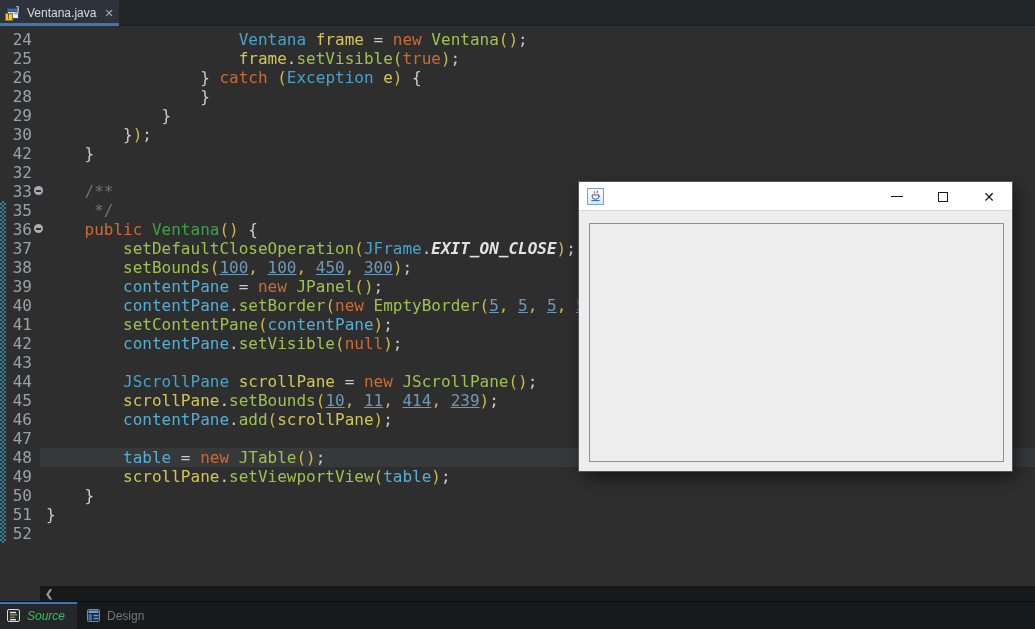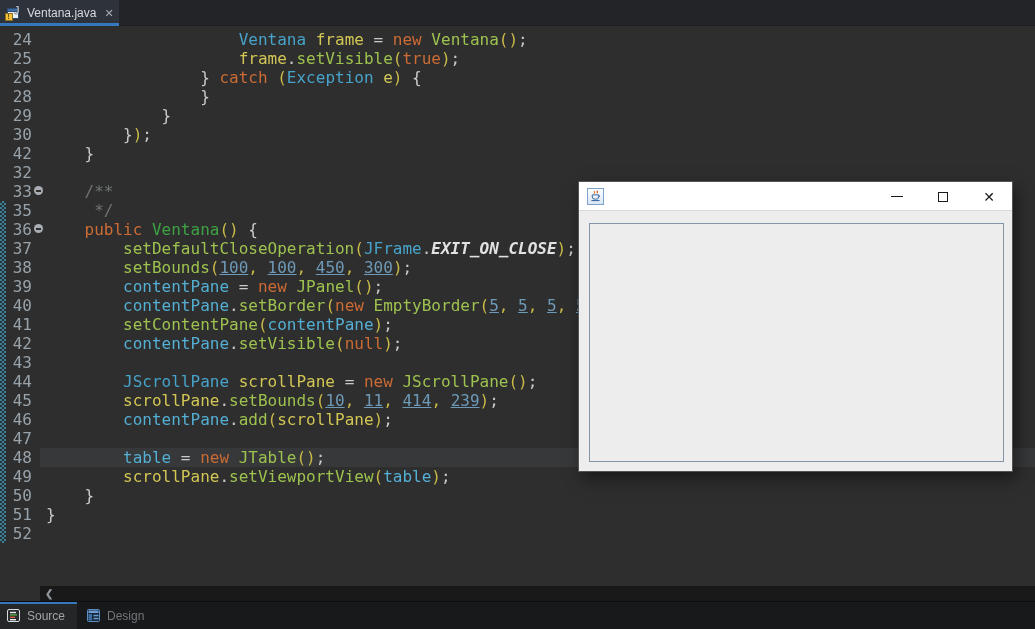--- a/index.html
+++ b/index.html
@@ -48,21 +48,21 @@
               border:1px solid #8394A6;background:#EDEDED;box-sizing:content-box;}
 
   
   .hscroll{position:absolute;left:0;top:585px;width:1035px;height:16px;background:#2E2E2E;}
   .hscroll .track{position:absolute;left:40px;top:1px;right:0;height:15px;background:#191919;}
   .scroll-arrow{position:absolute;left:5px;top:0;color:#8E959C;font-size:10px;line-height:15px;font-weight:bold;}
   .bottombar{position:absolute;left:0;top:601px;width:1035px;height:28px;background:#17191B;border-top:1px solid #0c0d0e;box-sizing:border-box;display:flex;}
   .btab{height:100%;display:flex;align-items:center;gap:7px;padding:0 12px 0 7px;box-sizing:border-box;}
   .btab.active{background:#242628;box-shadow:inset 0 2px 0 var(--accent,#3578BE);}
   .btab-label{font-size:12px;}
-  .btab.active .btab-label{color:#a3a3a3;}
+  .btab.active .btab-label{color:#22c55e;font-style:italic;}
   .btab.inactive .btab-label{color:#73777C;}
 </style>
 </head>
 <body>
 
 <div id="stage">
 
   <div class="tabbar">
     <div class="etab">
       <span style="display:inline-flex;">

